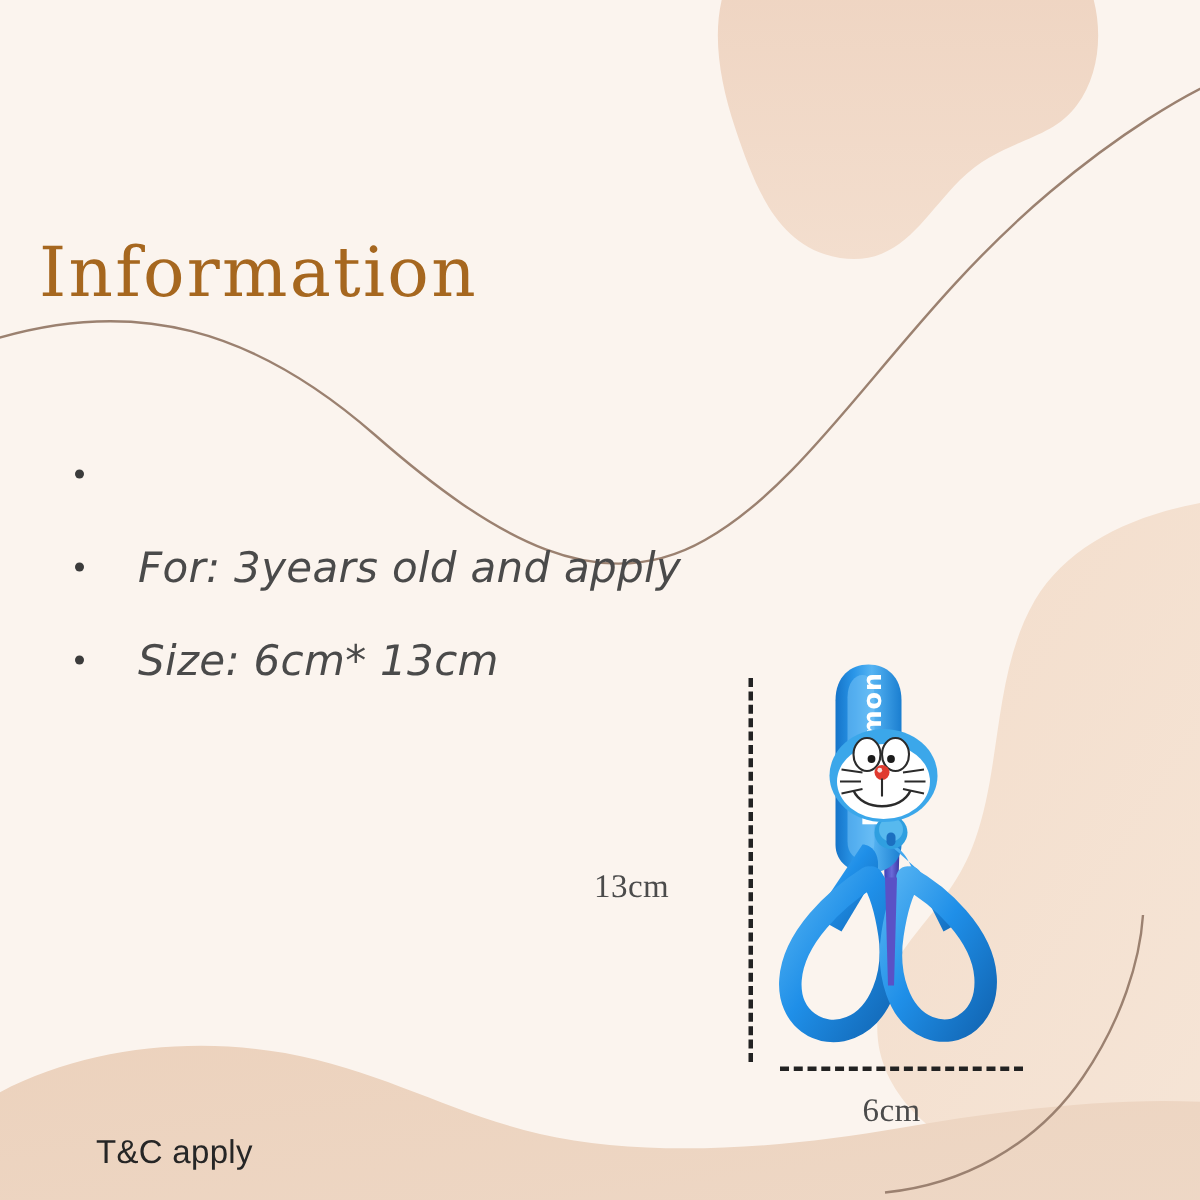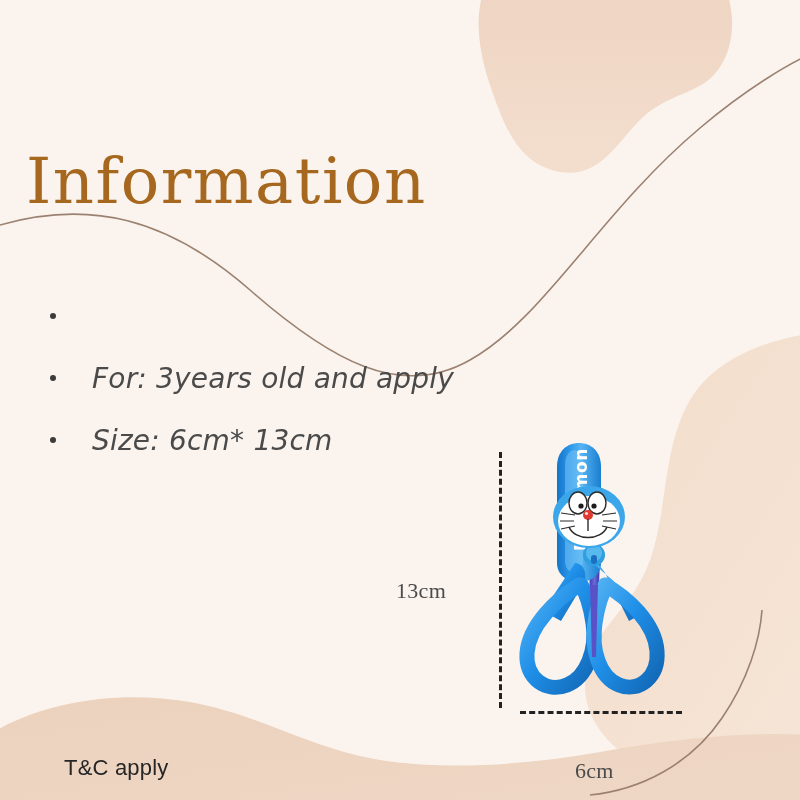--- a/index.html
+++ b/index.html
@@ -33,21 +33,21 @@
     width: 800px;
     height: 800px;
   }
 
   
   #page-title {
     position: absolute;
     left: 26px;
     top: 143px;
     font-family: "DejaVu Serif", "Liberation Serif", serif;
-    font-size: 64px;
+    font-size: 46px;
     line-height: 76px;
     letter-spacing: 1.5px;
     color: #a6671f;
     font-weight: 400;
   }
 
   
   #info-list {
     position: absolute;
     left: 40px;
@@ -107,21 +107,21 @@
     font-size: 22px;
     color: #4b4b4b;
     letter-spacing: 0.3px;
   }
   #label-height {
     left: 396px;
     top: 578px;
   }
   #label-width {
     left: 575px;
-    top: 758px;
+    top: 727px;
   }
 
   
   #tc-apply {
     position: absolute;
     left: 64px;
     top: 755px;
     font-family: Liberation Sans, sans-serif;
     font-size: 22px;
     color: #262626;

